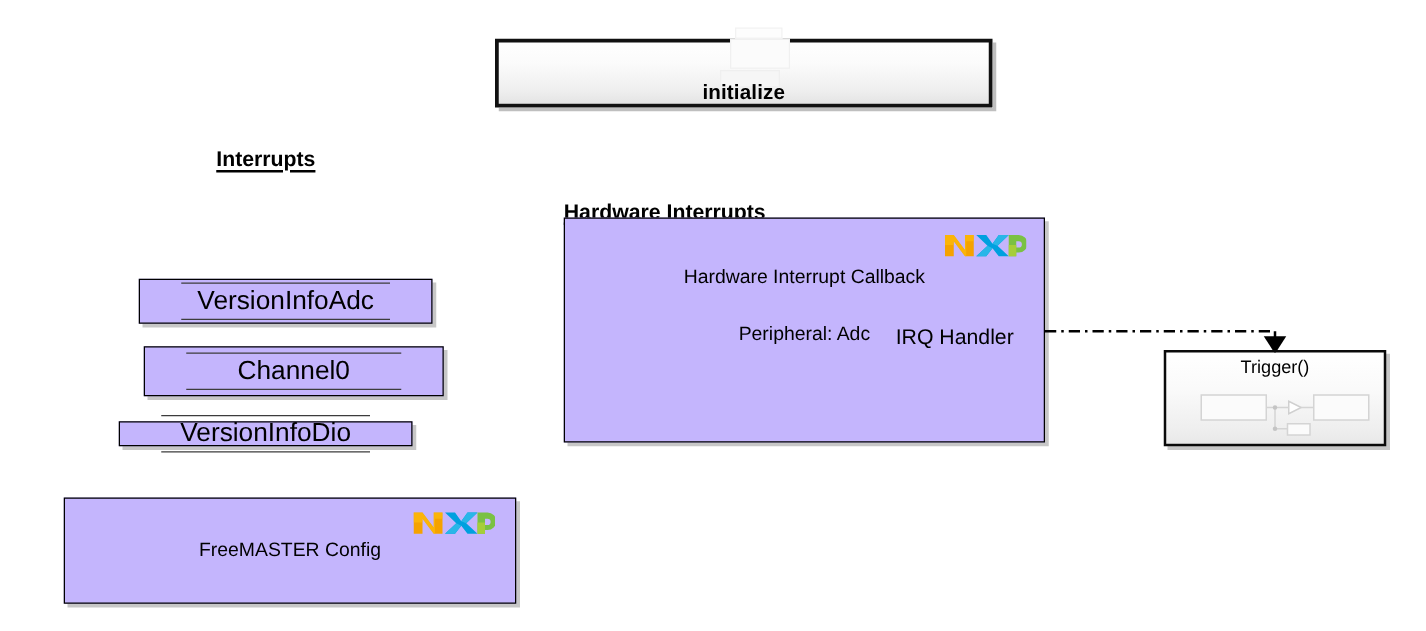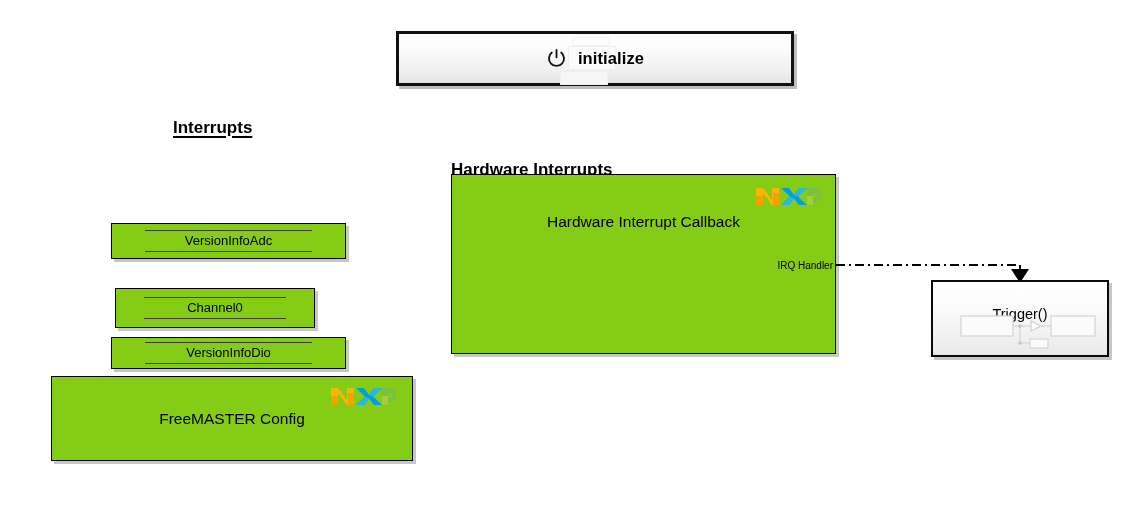--- a/index.html
+++ b/index.html
@@ -28,41 +28,42 @@
     text-decoration: underline;
     text-underline-offset: 3px;
     text-decoration-thickness: 2px;
     white-space: nowrap;
   }
 
   
   .blk {
     position: absolute;
     box-sizing: border-box;
-    background: #84cc16;
+    background: #c4b5fd;
     border: 1.6px solid #000;
     box-shadow: 3px 3px 0 rgba(0,0,0,0.22);
   }
 
   
   .init-blk {
     position: absolute;
     box-sizing: border-box;
     border: 3px solid #111;
     background: linear-gradient(to bottom, #ffffff 0%, #fbfbfb 35%, #eeeeee 80%, #e4e4e4 100%);
     box-shadow: 3px 3px 0 rgba(0,0,0,0.25);
     display: flex;
     align-items: center;
     justify-content: center;
   }
   .init-inner {
     position: relative;
     display: flex;
     align-items: center;
     gap: 11px;
+    flex-direction: column;
   }
   .init-label {
     font-size: 16.5px;
     font-weight: bold;
     letter-spacing: 0.1px;
     position: relative;
     z-index: 2;
   }
   .ghost-box {
     position: absolute;
@@ -82,21 +83,21 @@
     flex-direction: column;
     justify-content: center;
     align-items: center;
   }
   .ds-rule {
     width: 72%;
     height: 0;
     border-top: 1.6px solid #3c3c3c;
   }
   .ds-label {
-    font-size: 13px;
+    font-size: 21px;
     line-height: 1;
     padding: 3px 0 4px 0;
     white-space: nowrap;
   }
 
   
   .fm-blk { display: block; }
   .fm-label {
     position: absolute;
     left: 0; right: 0;
@@ -121,23 +122,23 @@
     position: absolute;
     left: 0; right: 0;
     top: 83px;
     text-align: center;
     font-size: 15.5px;
     line-height: 1.28;
     white-space: nowrap;
   }
   .hwi-irq {
     position: absolute;
-    right: 2px;
+    right: 24px;
     top: 85px;
-    font-size: 10px;
+    font-size: 17px;
     white-space: nowrap;
   }
 
   
   .nxp-logo { position: absolute; display: block; }
 
   
   .trig-blk {
     position: absolute;
     box-sizing: border-box;
@@ -145,21 +146,20 @@
     background: linear-gradient(to bottom, #ffffff 0%, #fafafa 40%, #eeeeee 85%, #e8e8e8 100%);
     box-shadow: 3px 3px 0 rgba(0,0,0,0.22);
   }
   .trig-label {
     position: absolute;
     left: 0; right: 0;
     top: 4px;
     text-align: center;
     font-size: 14.5px;
     white-space: nowrap;
-    margin-top: 20px;
   }
   .trig-icon { position: absolute; left: 14px; top: 26px; }
 
   
   .connector { position: absolute; overflow: visible; }
 </style>
 </head>
 <body>
 
 <div id="canvas">
@@ -178,33 +178,33 @@
   </div>
 
   <div class="section-heading" style="left:173px; top:118px;">Interrupts</div>
 
   <div class="blk ds-blk" style="left:111px; top:223px; width:235px; height:36px;">
     <span class="ds-rule"></span>
     <span class="ds-label">VersionInfoAdc</span>
     <span class="ds-rule"></span>
   </div>
 
-  <div class="blk ds-blk" style="left:115px; top:288px; width:200px; height:40px;">
+  <div class="blk ds-blk" style="left:115px; top:277px; width:240px; height:40px;">
     <span class="ds-rule"></span>
     <span class="ds-label">Channel0</span>
     <span class="ds-rule"></span>
   </div>
 
-  <div class="blk ds-blk" style="left:111px; top:337px; width:235px; height:32px;">
+  <div class="blk ds-blk" style="left:95px; top:337px; width:235px; height:20px;">
     <span class="ds-rule"></span>
     <span class="ds-label">VersionInfoDio</span>
     <span class="ds-rule"></span>
   </div>
 
-  <div class="blk fm-blk" style="left:51px; top:376px; width:362px; height:85px;">
+  <div class="blk fm-blk" style="left:51px; top:398px; width:362px; height:85px;">
     <svg class="nxp-logo" width="66" height="29" viewBox="0 0 132 58" style="right:16px; top:6px;">
 
       <polygon points="2,44 2,10 16,10 34,34 34,10 48,10 48,44 34,44 16,20 16,44" fill="#F5A200"></polygon>
       <polygon points="2,10 16,10 34,34 34,10 48,10 48,20 36,20 36,44 34,44 16,20 16,26 2,26" fill="#FFC20E" opacity="0.55"></polygon>
 
       <polygon points="52,10 68,10 78,24 88,10 104,10 86,27 104,44 88,44 78,31 68,44 52,44 70,27" fill="#00A0DF"></polygon>
       <polygon points="52,44 70,27 78,31 68,44" fill="#29B6E8"></polygon>
       <polygon points="88,10 104,10 86,27 78,24" fill="#29B6E8"></polygon>
 
       <path d="M104,10 h16 a14,14 0 0 1 0,28 h-4 v6 h-12 z M116,20 v10 h4 a5,5 0 0 0 0,-10 z" fill="#7AC143"></path>
@@ -222,20 +222,21 @@
       <polygon points="52,10 68,10 78,24 88,10 104,10 86,27 104,44 88,44 78,31 68,44 52,44 70,27" fill="#00A0DF"></polygon>
       <polygon points="52,44 70,27 78,31 68,44" fill="#29B6E8"></polygon>
       <polygon points="88,10 104,10 86,27 78,24" fill="#29B6E8"></polygon>
       <path d="M104,10 h16 a14,14 0 0 1 0,28 h-4 v6 h-12 z M116,20 v10 h4 a5,5 0 0 0 0,-10 z" fill="#7AC143"></path>
       <path d="M104,26 h12 v18 h-12 z" fill="#A6CE39"></path>
     </svg>
 
     <div class="hwi-title">Hardware Interrupt Callback</div>
 
     <div class="hwi-lines">
+      <div>Peripheral: Adc</div>
     </div>
 
     <div class="hwi-irq">IRQ Handler</div>
   </div>
 
   <svg class="connector" style="left:836px; top:258px; width:200px; height:32px;" viewBox="0 0 200 32">
     <path d="M0,7 H184" fill="none" stroke="#000" stroke-width="2" stroke-dasharray="9,4,2,4"></path>
     <path d="M184,7 V12" fill="none" stroke="#000" stroke-width="2"></path>
     <polygon points="175,11 193,11 184,25" fill="#000"></polygon>
   </svg>

